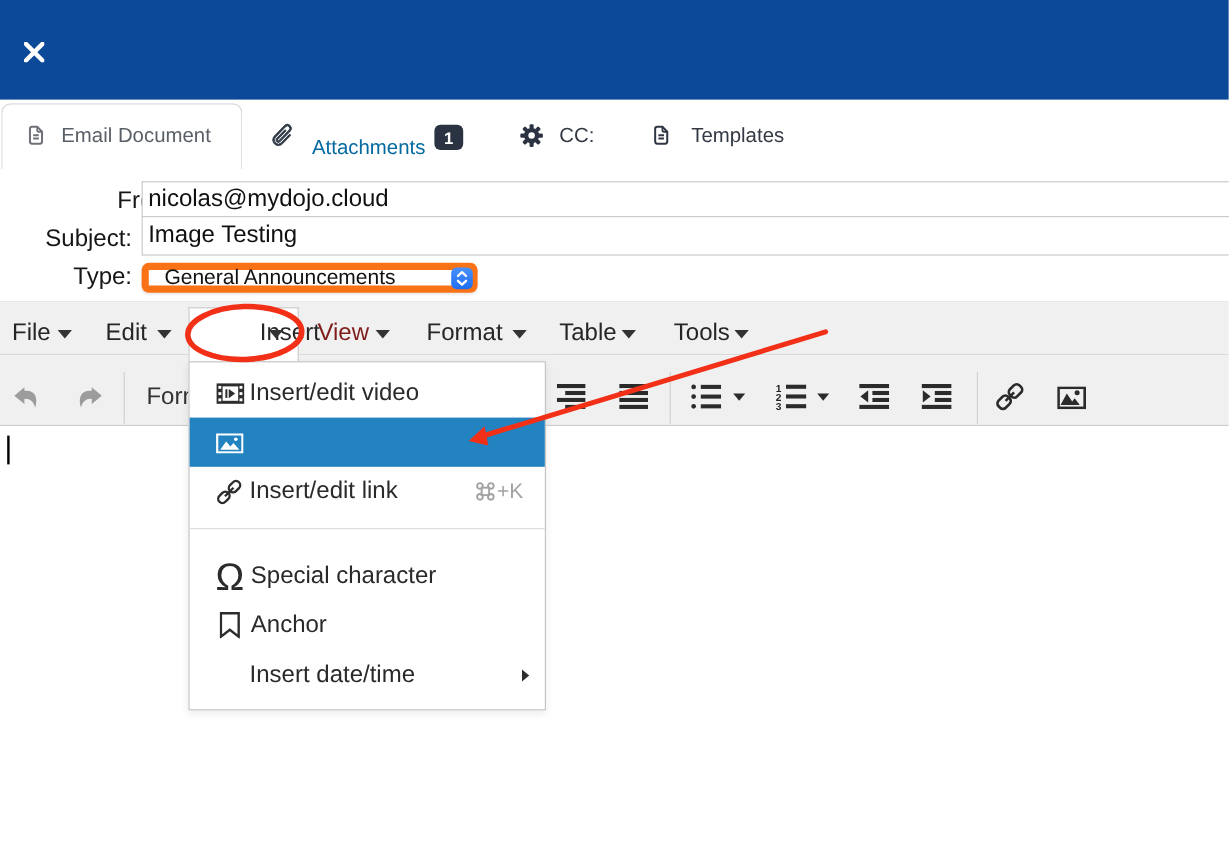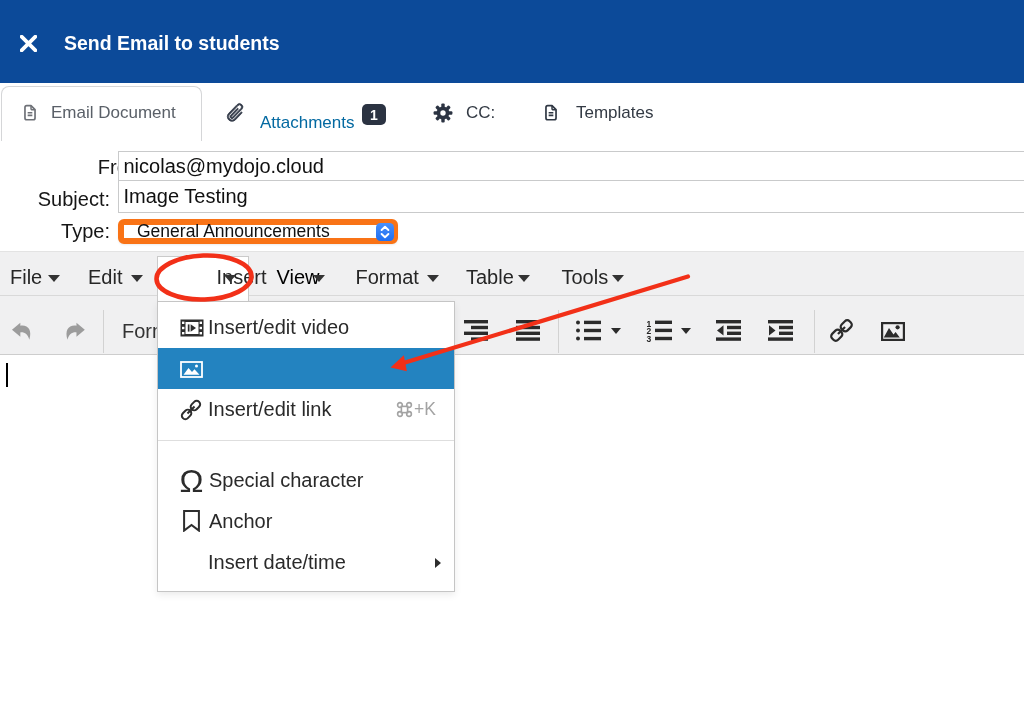--- a/index.html
+++ b/index.html
@@ -10,21 +10,20 @@
   .caret-d{width:0;height:0;border-left:6px solid transparent;border-right:6px solid transparent;border-top:7px solid #333;}
 </style>
 </head>
 <body>
 <div id="root">
 
   <div class="abs" style="left:0;top:0;width:1024px;height:83px;background:#0c4a99;"></div>
   <svg class="abs" style="left:20px;top:35px;" width="17" height="17" viewBox="0 0 17 17">
     <path d="M1.6 1.6 L15.4 15.4 M15.4 1.6 L1.6 15.4" stroke="#fff" stroke-width="3.7" stroke-linecap="round"></path>
   </svg>
-  <div class="abs" style="left:64px;top:33px;height:21px;line-height:21px;color:#fff;font-size:19.5px;font-weight:bold;">Send Email to students</div>
 
   <div class="abs" style="left:1px;top:86px;width:199px;height:54px;background:#fff;border:1px solid #d5d6d8;border-bottom:none;border-radius:8px 8px 0 0;"></div>
   <svg class="abs" style="left:22.5px;top:103.5px;" width="14" height="18" viewBox="0 0 15 19.3">
     <path d="M8.6 1.8 L12.9 6.1 V15 a1.9 1.9 0 0 1 -1.9 1.9 H4 A1.9 1.9 0 0 1 2.1 15 V3.7 A1.9 1.9 0 0 1 4 1.8 Z" fill="none" stroke="#6e7177" stroke-width="1.8" stroke-linejoin="round"></path>
     <path d="M8.6 1.8 V5 a1.2 1.2 0 0 0 1.2 1.2 H12.9" fill="none" stroke="#6e7177" stroke-width="1.6"></path>
     <path d="M5 9.4 H10 M5 12.2 H10" stroke="#6e7177" stroke-width="1.8"></path>
   </svg>
   <div class="abs" style="left:51px;top:103px;height:19px;line-height:19px;font-size:17px;color:#5a6068;">Email Document</div>
 
   <svg class="abs" style="left:225px;top:102px;" width="21.5" height="21.5" viewBox="0 0 16 16">
@@ -75,21 +74,21 @@
 
   <div class="abs" style="left:0;top:251px;width:1024px;height:1px;background:#e3e3e3;"></div>
   <div class="abs" style="left:0;top:252px;width:1024px;height:43px;background:#f0f0f1;"></div>
   <div class="abs" style="left:0;top:295px;width:1024px;height:1px;background:#d9d9d9;"></div>
 
   <div class="abs" style="left:157px;top:256px;width:92px;height:45px;background:#fff;border:1px solid #cacaca;border-bottom:none;box-sizing:border-box;z-index:5;"></div>
 
   <div class="abs mtx" style="left:10px;top:266px;z-index:6;font-size:20px;line-height:23px;color:#262626;">File</div>
   <div class="abs mtx" style="left:88px;top:266px;z-index:6;font-size:20px;line-height:23px;color:#262626;">Edit</div>
   <div class="abs mtx" style="left:168.5px;top:266px;z-index:6;font-size:20px;line-height:23px;color:#262626;margin-left:48px;">Insert</div>
-  <div class="abs mtx" style="left:264.5px;top:266px;z-index:6;font-size:20px;line-height:23px;color:#000000;margin-left:12px;">View</div>
+  <div class="abs mtx" style="left:264.5px;top:266px;z-index:6;font-size:20px;line-height:23px;color:#7f1d1d;">View</div>
   <div class="abs mtx" style="left:355.5px;top:266px;z-index:6;font-size:20px;line-height:23px;color:#262626;">Format</div>
   <div class="abs mtx" style="left:466px;top:266px;z-index:6;font-size:20px;line-height:23px;color:#262626;">Table</div>
   <div class="abs mtx" style="left:561.5px;top:266px;z-index:6;font-size:20px;line-height:23px;color:#262626;">Tools</div>
   <div class="abs caret-d" style="left:48px;top:275px;z-index:6;"></div>
   <div class="abs caret-d" style="left:130.5px;top:275px;z-index:6;"></div>
   <div class="abs caret-d" style="left:223.5px;top:275px;z-index:6;"></div>
   <div class="abs caret-d" style="left:312.5px;top:275px;z-index:6;"></div>
   <div class="abs caret-d" style="left:427px;top:275px;z-index:6;"></div>
   <div class="abs caret-d" style="left:517.5px;top:275px;z-index:6;"></div>
   <div class="abs caret-d" style="left:612px;top:275px;z-index:6;"></div>

